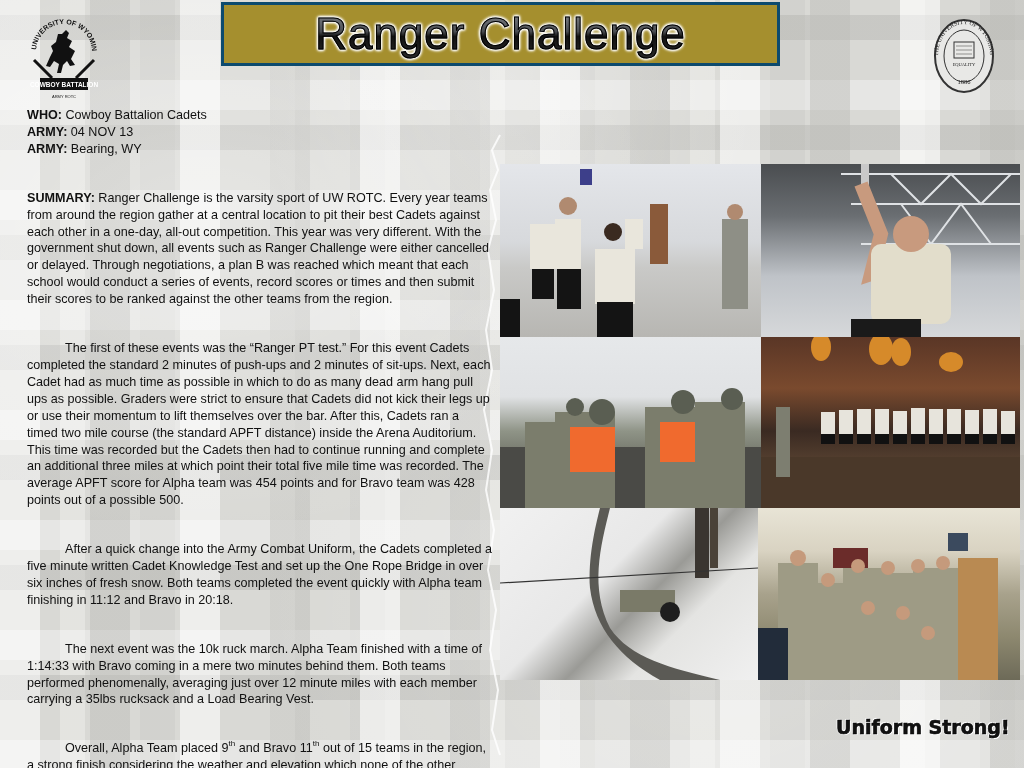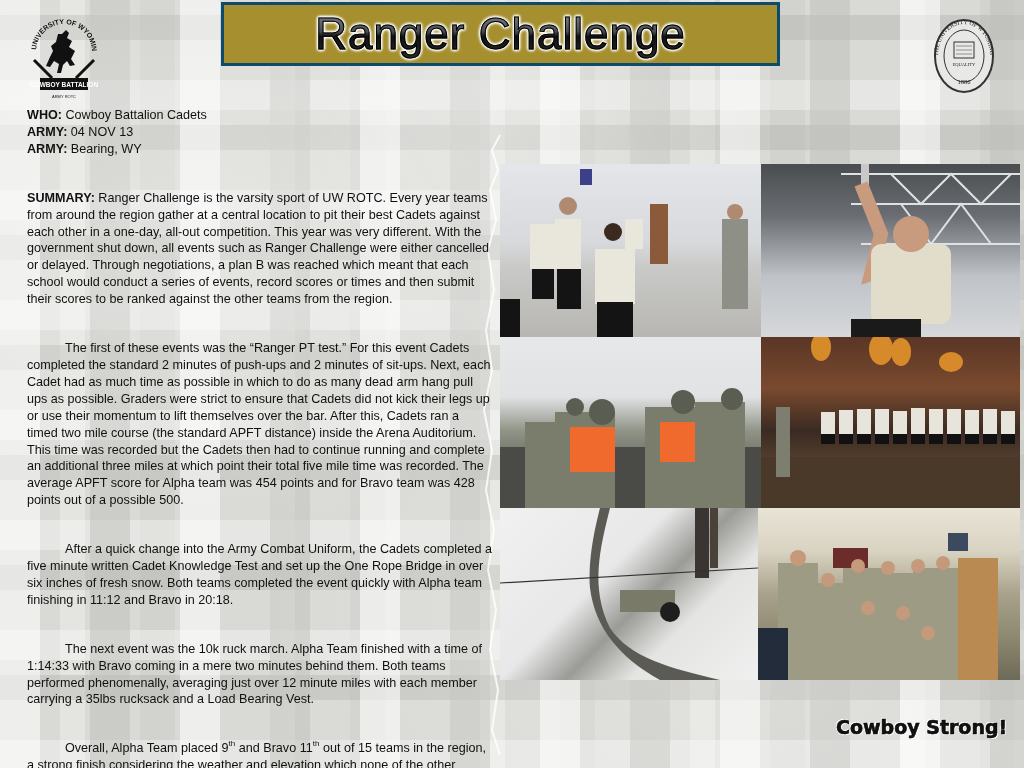--- a/index.html
+++ b/index.html
@@ -282,13 +282,13 @@
         <circle cx="160" cy="58" r="7"></circle>
         <circle cx="185" cy="55" r="7"></circle>
         <circle cx="110" cy="100" r="7"></circle>
         <circle cx="145" cy="105" r="7"></circle>
         <circle cx="170" cy="125" r="7"></circle>
     </g>
     <rect x="0" y="120" width="30" height="52" fill="#222c3a"></rect>
   </svg>
 </div>
 
-<div class="slogan">Cowboy Strong!</div>
+<div class="slogan">Uniform Strong!</div>
 
 </body></html>

